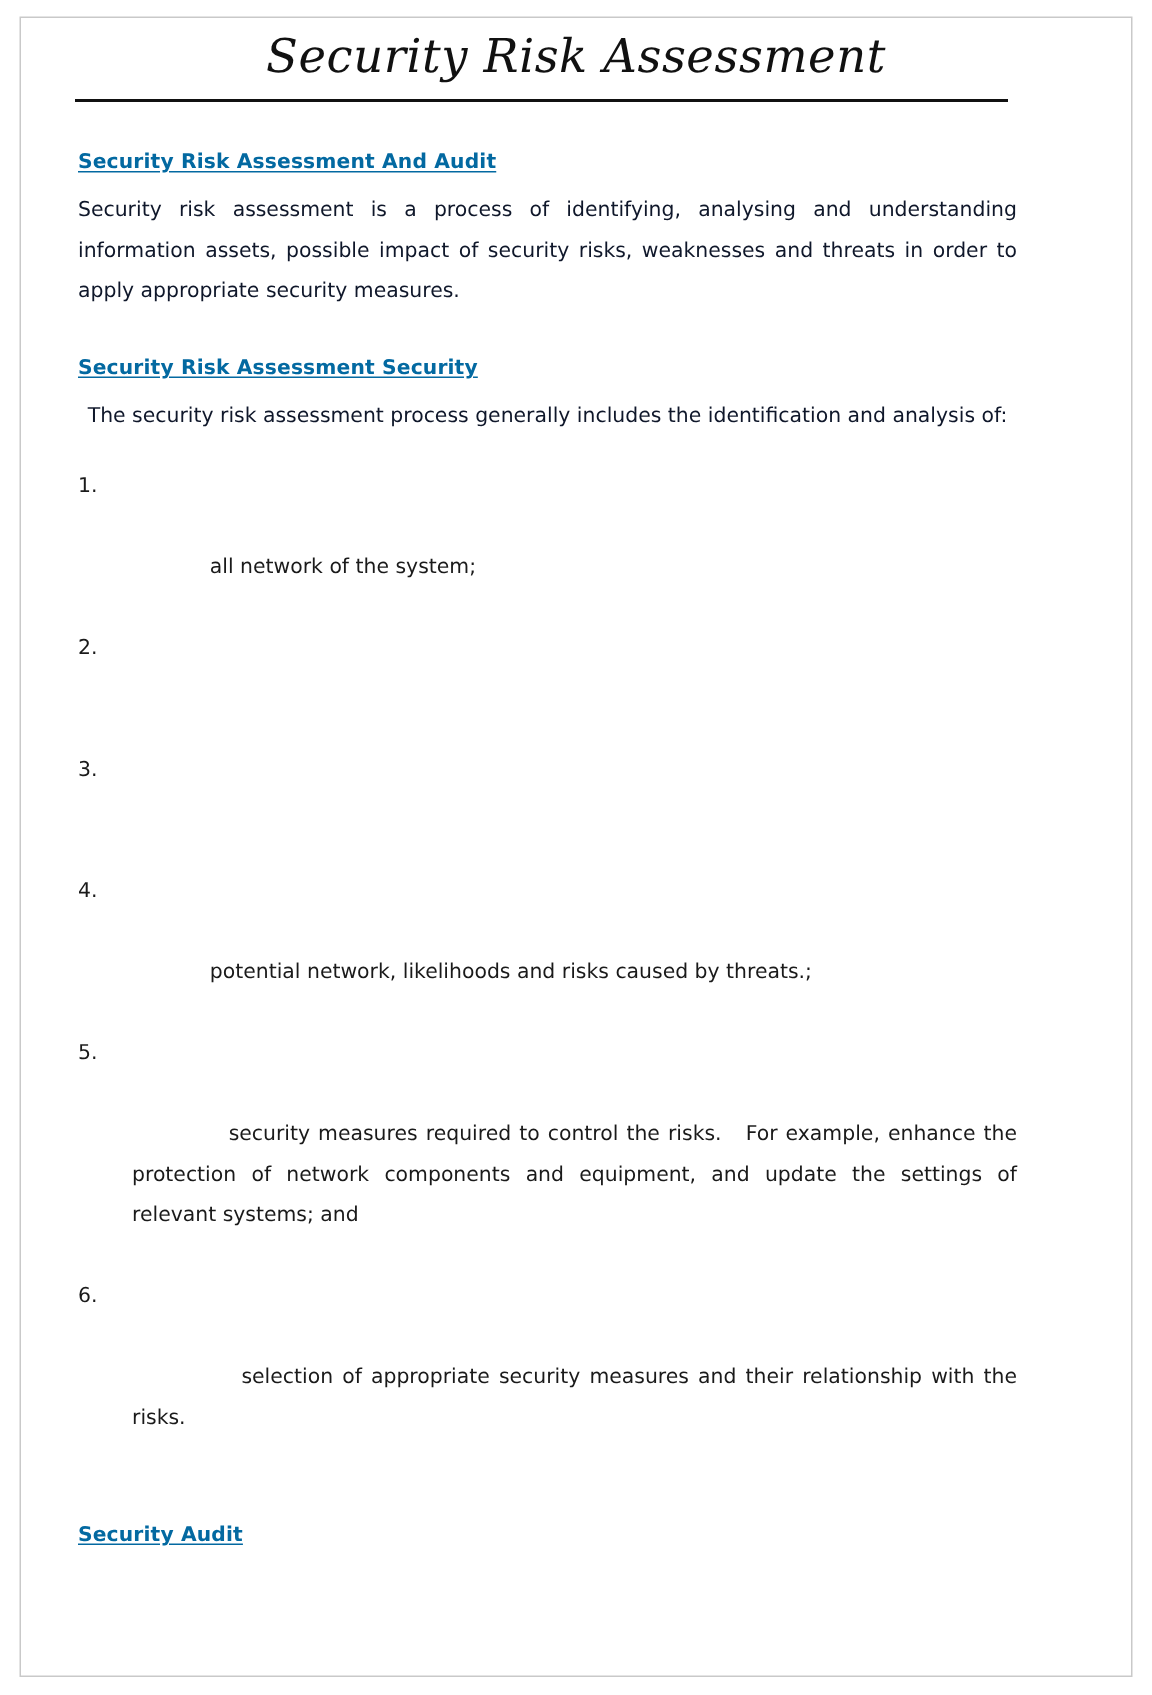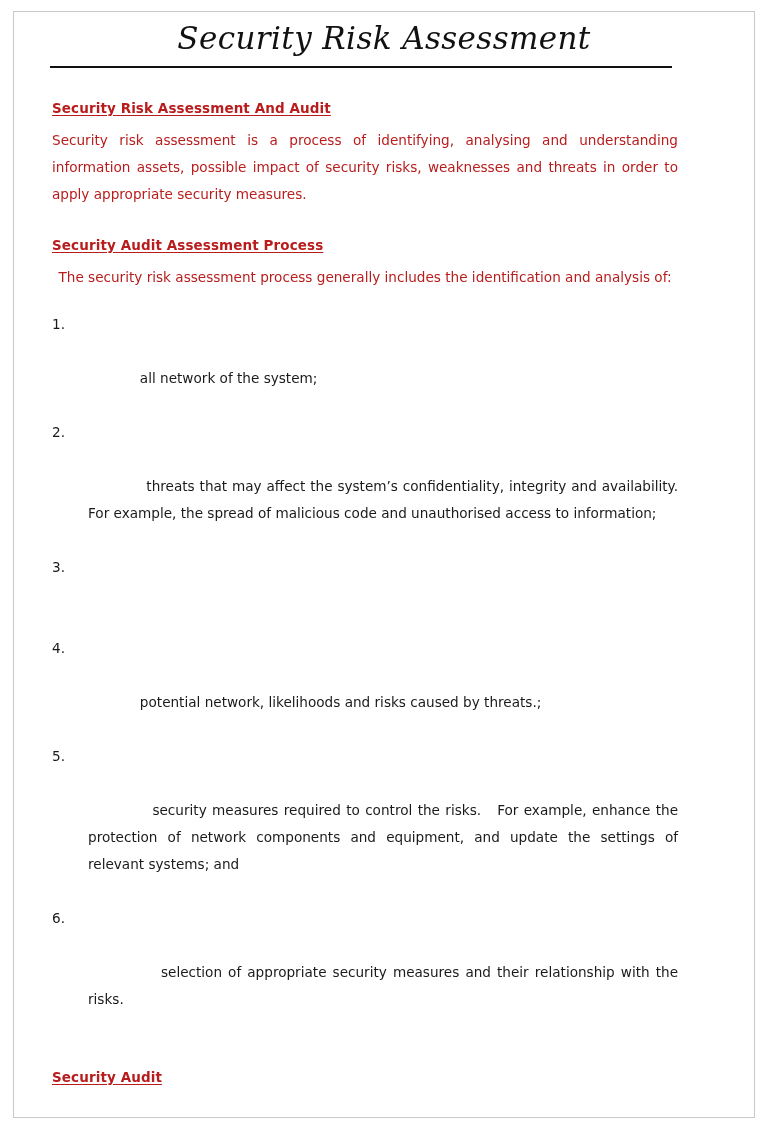--- a/index.html
+++ b/index.html
@@ -71,33 +71,33 @@
     margin: 0;
     padding: 0 90px 0 52px;
   }
 
   .sec-heading {
     margin: 0;
     font-family: "DejaVu Sans", sans-serif;
     font-size: 13.5px;
     font-weight: bold;
     line-height: 20px;
-    color: #b91c1c;
+    color: #0369a1;
     text-decoration: underline;
     text-underline-offset: 2px;
     letter-spacing: 0.1px;
   }
 
   .para {
     margin: 0;
     font-size: 13.6px;
     line-height: 27px;
     text-align: justify;
     text-justify: inter-word;
-    color: #b91c1c;
+    color: #0f172a;
     white-space: pre-wrap;
   }
 
   .para.lead {
     text-align: center;
   }
 
   
   .gap-sm { height: 9px; }
   .gap-md { height: 20px; }
@@ -151,34 +151,33 @@
 
       <div>
         <h2 class="sec-heading">Security Risk Assessment And Audit</h2>
         <div class="gap-sm"></div>
         <p class="para">Security risk assessment is a process of identifying, analysing and understanding information assets, possible impact of security risks, weaknesses and threats in order to apply appropriate security measures.</p>
       </div>
 
       <div class="gap-lg"></div>
 
       <div>
-        <h2 class="sec-heading">Security Audit Assessment Process</h2>
+        <h2 class="sec-heading">Security Risk Assessment Security</h2>
         <div class="gap-sm"></div>
         <p class="para lead">The security risk assessment process generally includes the identification and analysis of:</p>
 
         <div class="gap-md"></div>
 
         <ol class="num-list">
           <li>
             <span class="marker">1.</span>
             <span>all network of the system;</span>
           </li>
           <li>
             <span class="marker">2.</span>
-            <span>threats that may affect the system’s confidentiality, integrity and availability. For example, the spread of malicious code and unauthorised access to information;</span>
           </li>
           <li>
             <span class="marker">3.</span>
           </li>
           <li>
             <span class="marker">4.</span>
             <span>potential network, likelihoods and risks caused by threats.;</span>
           </li>
           <li>
             <span class="marker">5.</span>

